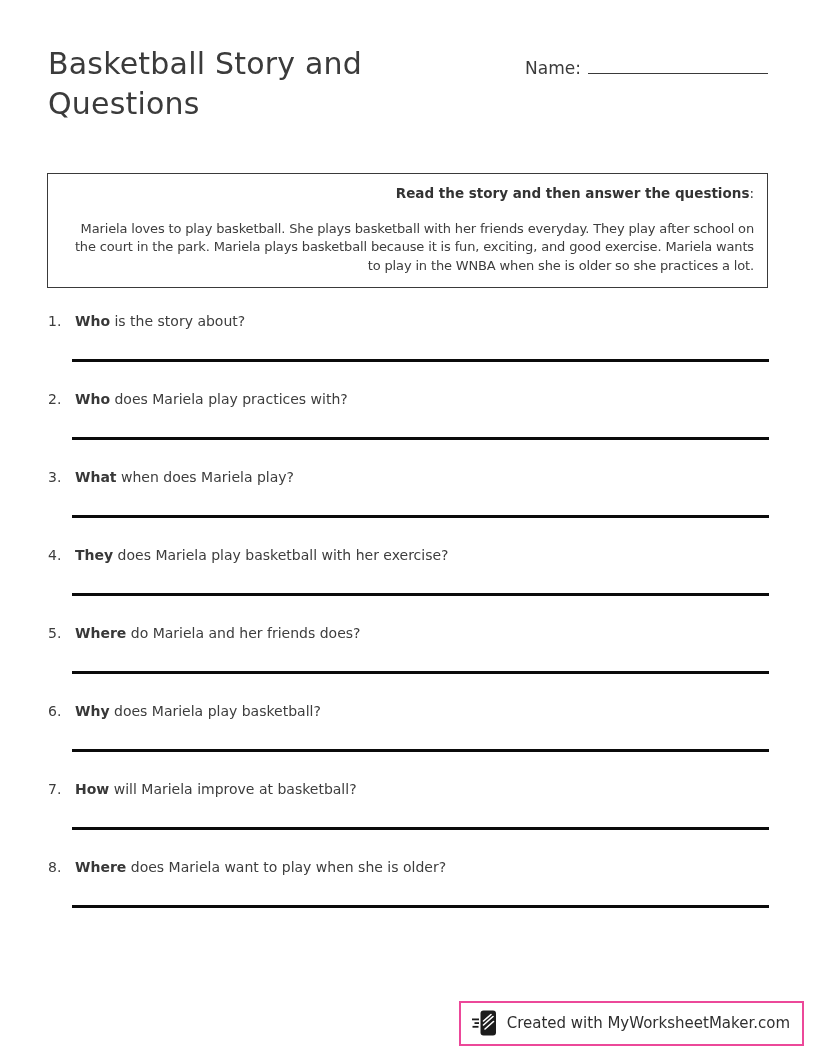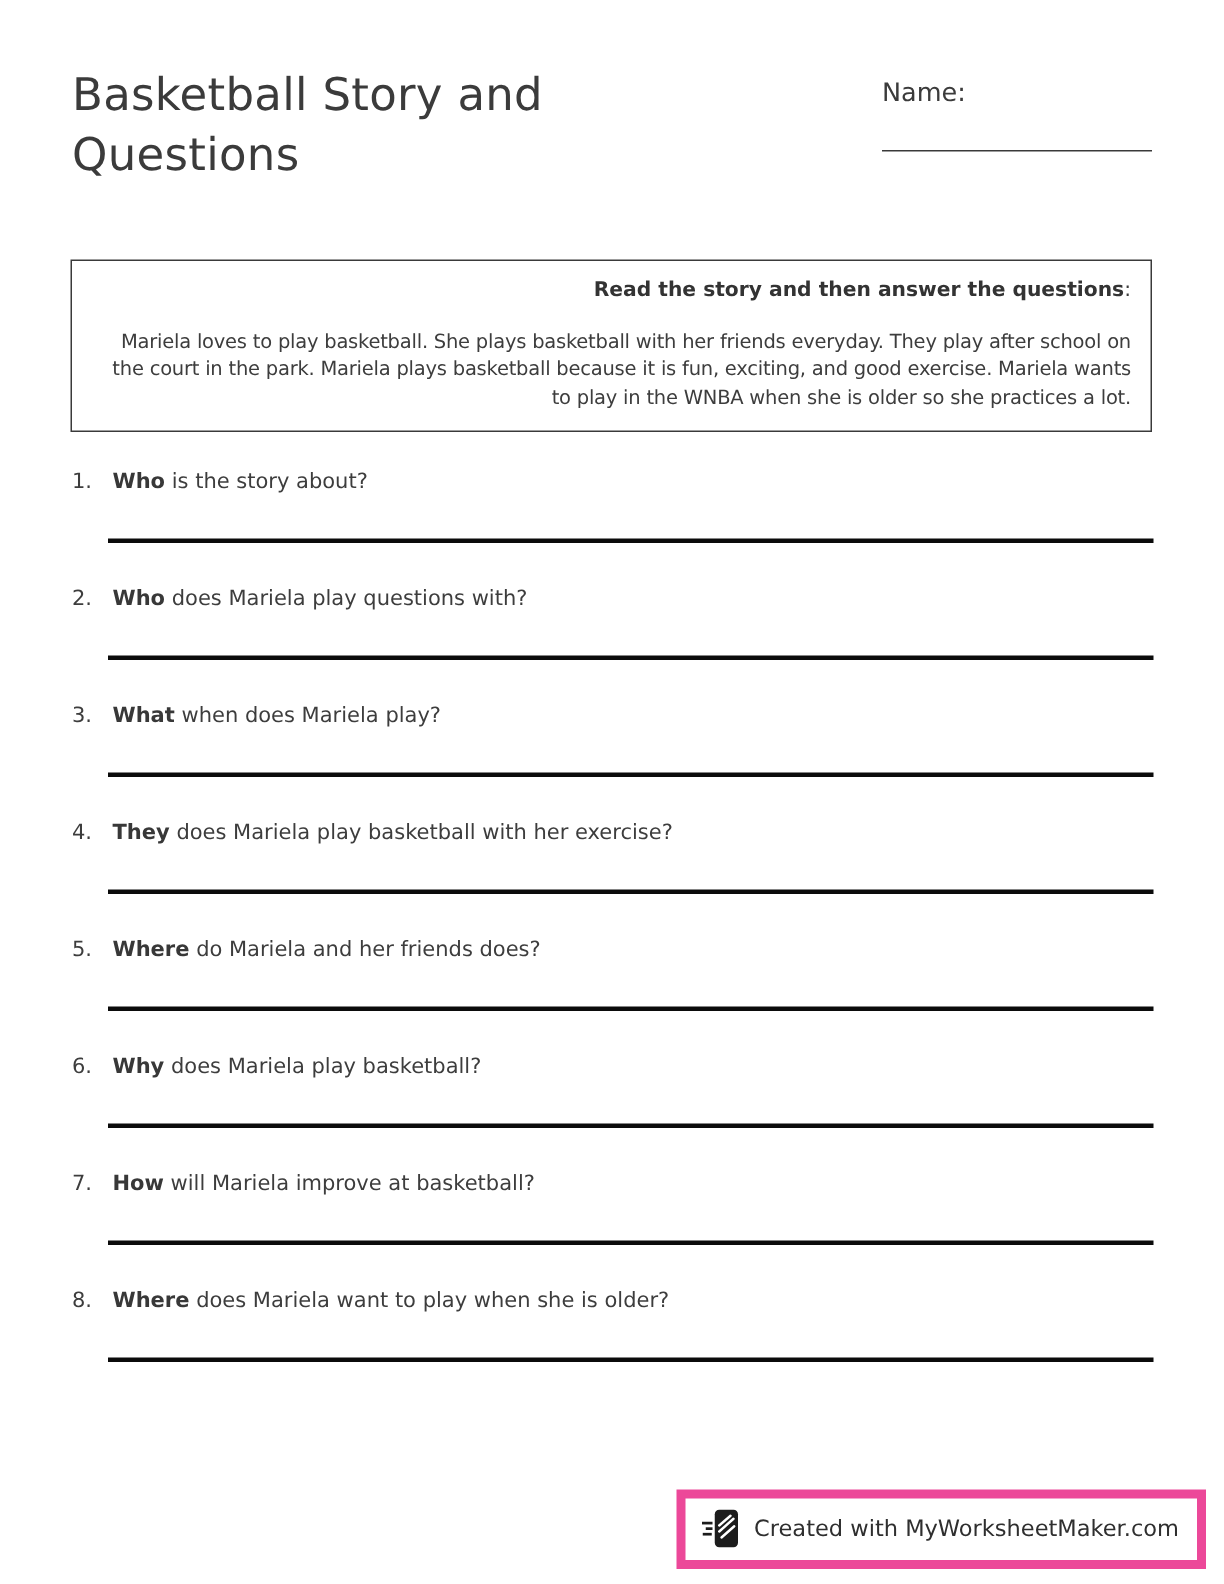--- a/index.html
+++ b/index.html
@@ -32,21 +32,20 @@
     color: #3b3b3b;
     letter-spacing: 0.2px;
   }
   .name-field {
     margin-top: 8px;
     display: flex;
     align-items: baseline;
     gap: 7px;
     font-size: 17px;
     color: #3b3b3b;
-    flex-direction: column;
   }
   .name-line {
     display: inline-block;
     width: 180px;
     height: 22px;
     border-bottom: 1.5px solid #3a3a3a;
   }
 
   
   .story-box {
@@ -92,21 +91,21 @@
   }
 
   
   .footer-credit {
     position: absolute;
     right: 12px;
     bottom: 10px;
     display: flex;
     align-items: center;
     gap: 9px;
-    border: 6px solid #ec4899;
+    border: 2px solid #ec4899;
     padding: 6px 12px 7px 11px;
     font-size: 15px;
     color: #2f2f2f;
     background: #ffffff;
   }
   .logo-icon { display: inline-flex; align-items: center; }
 </style>
 </head>
 <body>
 
@@ -131,21 +130,21 @@
       <div class="q-row">
         <span class="q-number">1.</span>
         <span><span class="q-bold">Who</span><span> is the story about?</span></span>
       </div>
       <div class="answer-line"></div>
     </div>
 
     <div class="question">
       <div class="q-row">
         <span class="q-number">2.</span>
-        <span><span class="q-bold">Who</span><span> does Mariela play questions with?</span></span>
+        <span><span class="q-bold">Who</span><span> does Mariela play practices with?</span></span>
       </div>
       <div class="answer-line"></div>
     </div>
 
     <div class="question">
       <div class="q-row">
         <span class="q-number">3.</span>
         <span><span class="q-bold">What</span><span> when does Mariela play?</span></span>
       </div>
       <div class="answer-line"></div>

